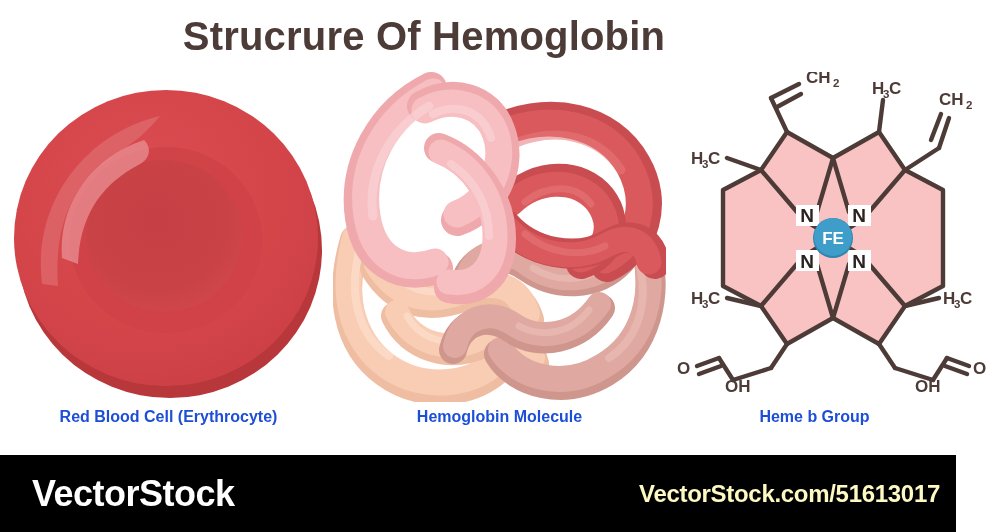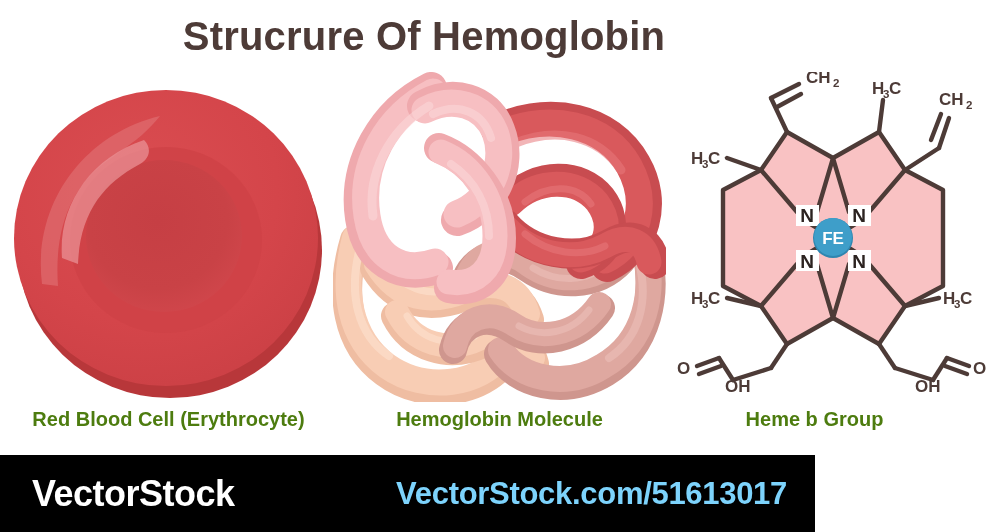--- a/index.html
+++ b/index.html
@@ -40,50 +40,50 @@
   #panel-heme  { left:667px; }
 
   .panel svg { display:block; width:100%; height:100%; }
 
   
   .caption {
     position:absolute;
     top:408px;
     width:333px;
     text-align:center;
-    font-size:20px;
+    font-size:16px;
     font-weight:bold;
-    color:#4d7c0f;
+    color:#1d4ed8;
   }
   #cap-rbc  { left:2px;   }
   #cap-hb   { left:333px; }
   #cap-heme { left:648px; }
 
   
   #footer {
     position:absolute;
     left:0; bottom:0;
-    width:815px; height:77px;
+    width:956px; height:77px;
     background:#000000;
   }
   #brand {
     position:absolute;
     left:32px; top:50%;
     transform:translateY(-50%);
     color:#ffffff;
     font-size:36px;
     font-weight:bold;
     letter-spacing:-0.5px;
   }
   #brand-url {
     position:absolute;
-    right:28px; top:50%;
+    right:16px; top:50%;
     transform:translateY(-50%);
-    color:#7dd3fc;
-    font-size:31px;
+    color:#fef9c3;
+    font-size:24px;
     font-weight:bold;
     letter-spacing:-0.3px;
   }
 </style>
 </head>
 <body>
 
 <div id="page">
 
   <div id="title">Strucrure Of Hemoglobin</div>

